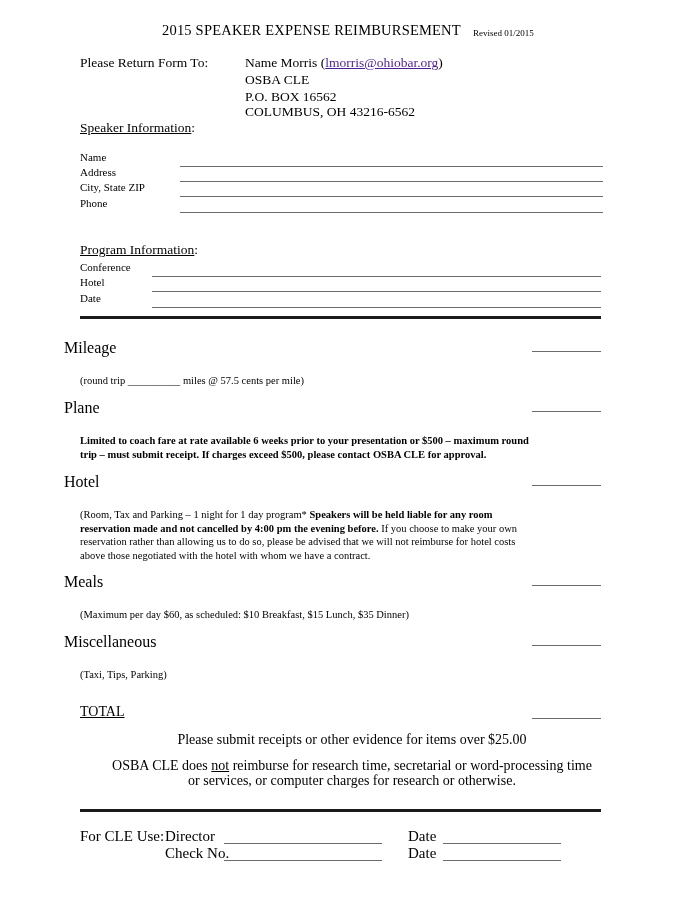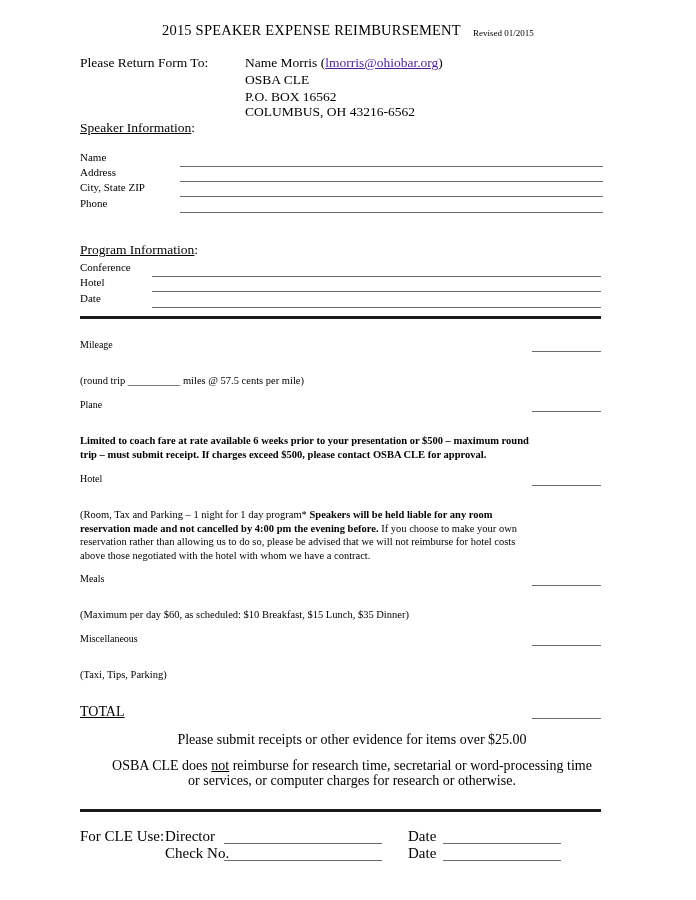--- a/index.html
+++ b/index.html
@@ -85,22 +85,22 @@
     position: absolute;
     left: 80px;
     width: 521px;
     height: 0;
     border-top: 3px solid #1a1a1a;
   }
 
   
   .exp-title {
     position: absolute;
-    left: 80px;
-    font-size: 10px;
+    left: 64px;
+    font-size: 16px;
     white-space: nowrap;
   }
   .exp-note {
     position: absolute;
     left: 80px;
     font-size: 10.5px;
     line-height: 13.5px;
     width: 452px;
     margin-top: 19px;
   }

